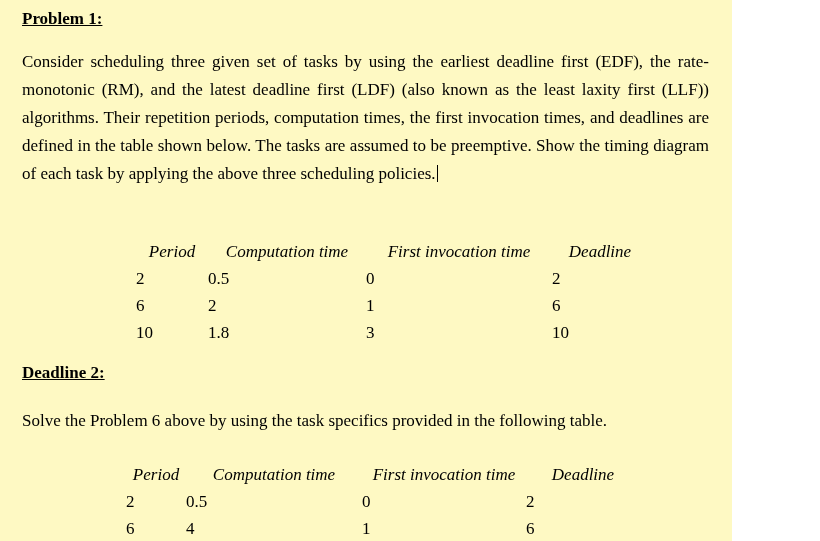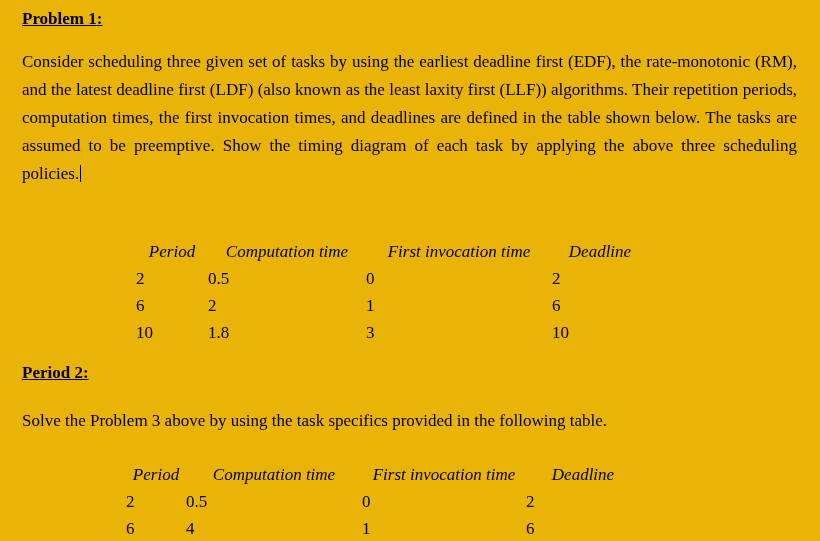--- a/index.html
+++ b/index.html
@@ -1,21 +1,21 @@
 <!DOCTYPE html>
 <html><head>
 <meta charset="utf-8">
 <style>
   html,body{margin:0;padding:0;background:#ffffff;}
   .page{
     position:relative;
-    width:820px;height:541px;
+    width:732px;height:541px;
     box-sizing:border-box;
     padding:8px 23px 0 22px;
-    background:#eab308;
+    background:#fef9c3;
     color:#000000;
     font-family:"Liberation Serif","DejaVu Serif",serif;
     font-size:17px;
     overflow:hidden;
   }
   .heading{
     margin:0;
     font-size:17px;
     font-weight:bold;
     text-decoration:underline;
@@ -90,23 +90,23 @@
       </tr>
       <tr>
         <td>10</td>
         <td>1.8</td>
         <td>3</td>
         <td>10</td>
       </tr>
     </tbody>
   </table>
 
-  <h2 class="heading p2-heading">Period 2:</h2>
+  <h2 class="heading p2-heading">Deadline 2:</h2>
 
-  <p class="para p2-para">Solve the Problem 3 above by using the task specifics provided in the following table.</p>
+  <p class="para p2-para">Solve the Problem 6 above by using the task specifics provided in the following table.</p>
 
   <table class="task-table t2">
     <colgroup>
       <col style="width:60px">
         <col style="width:176px">
         <col style="width:164px">
         <col style="width:114px">
     </colgroup>
     <thead>
       <tr>

